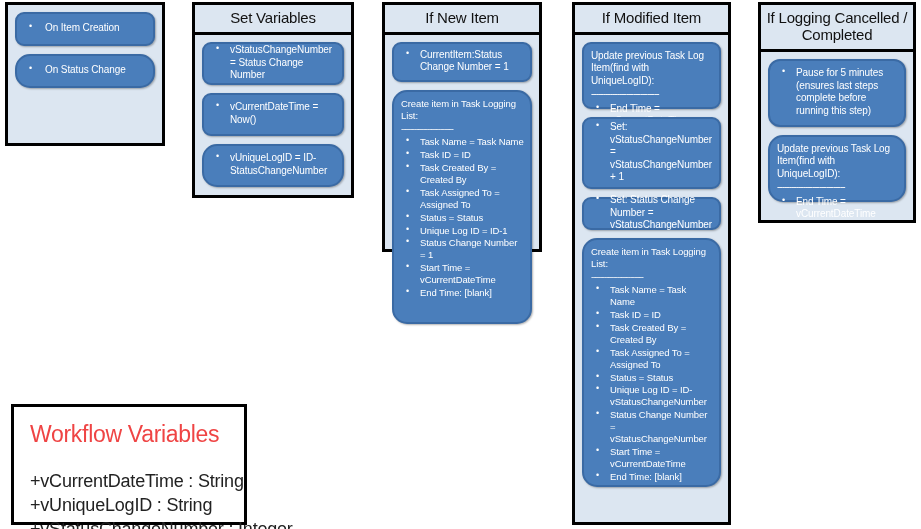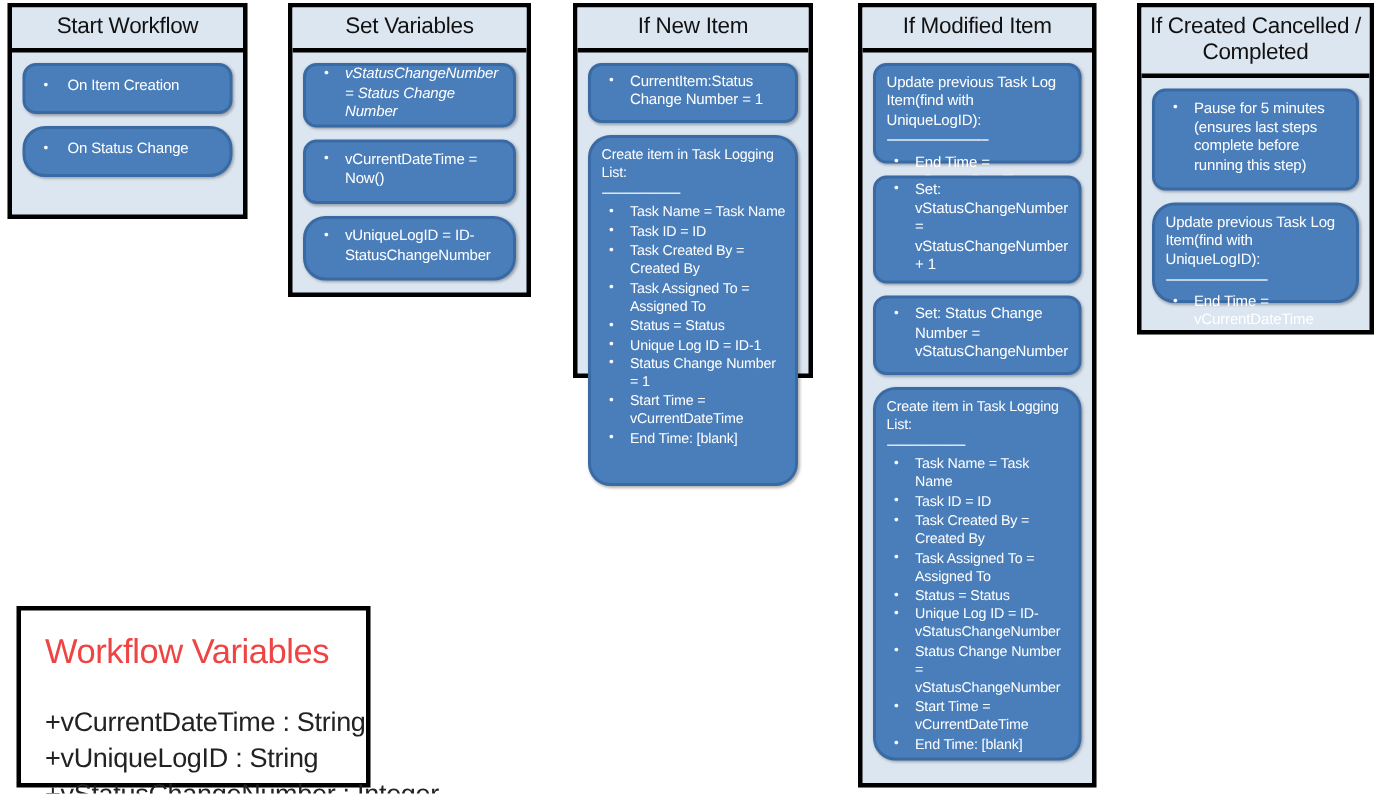--- a/index.html
+++ b/index.html
@@ -104,35 +104,34 @@
     white-space:nowrap;
     letter-spacing:-0.2px;
   }
 </style>
 </head>
 <body>
 
 <div class="canvas">
 
   <div class="panel" style="left:5px;top:2px;width:160px;height:144px;">
-    <div class="panel-title">Start Workflow</div>
     <div class="panel-body">
       <div class="step center" style="height:34px;display:flex;align-items:center;">
         <div class="bl">On Item Creation</div>
       </div>
       <div class="step center" style="height:34px;display:flex;align-items:center;">
         <div class="bl">On Status  Change</div>
       </div>
     </div>
   </div>
 
   <div class="panel" style="left:192px;top:2px;width:162px;height:196px;">
     <div class="panel-title">Set Variables</div>
     <div class="panel-body">
-      <div class="step" style="height:43px;display:flex;align-items:center;font-style:italic;">
+      <div class="step" style="height:43px;display:flex;align-items:center;">
         <div class="bl">vStatusChangeNumber = Status  Change Number</div>
       </div>
       <div class="step" style="height:43px;display:flex;align-items:center;">
         <div class="bl">vCurrentDateTime = Now()</div>
       </div>
       <div class="step" style="height:43px;display:flex;align-items:center;">
         <div class="bl">vUniqueLogID = ID-StatusChangeNumber</div>
       </div>
     </div>
   </div>
@@ -163,43 +162,43 @@
     <div class="panel-title">If Modified  Item</div>
     <div class="panel-body">
       <div class="step" style="height:67px;">
         <div class="hl">Update previous Task Log Item(find with  UniqueLogID):</div>
         <div class="rule">-----------------------------</div>
         <div class="bl">End Time = vCurrentDateTime</div>
       </div>
       <div class="step" style="height:72px;display:flex;align-items:center;">
         <div class="bl">Set: vStatusChangeNumber = vStatusChangeNumber + 1</div>
       </div>
-      <div class="step" style="height:53px;display:flex;align-items:center;">
+      <div class="step" style="height:33px;display:flex;align-items:center;">
         <div class="bl">Set: Status  Change Number = vStatusChangeNumber</div>
       </div>
       <div class="step big" style="height:249px;">
         <div class="hl">Create item in Task Logging List:</div>
         <div class="rule">------------------------</div>
         <div class="bl">Task Name = Task Name</div>
         <div class="bl">Task ID = ID</div>
         <div class="bl">Task Created By = Created By</div>
         <div class="bl">Task Assigned To = Assigned To</div>
         <div class="bl">Status  = Status</div>
         <div class="bl">Unique Log ID  = ID-vStatusChangeNumber</div>
         <div class="bl">Status  Change Number = vStatusChangeNumber</div>
         <div class="bl">Start Time = vCurrentDateTime</div>
         <div class="bl">End Time: [blank]</div>
       </div>
     </div>
   </div>
 
   <div class="panel" style="left:758px;top:2px;width:158px;height:221px;">
-    <div class="panel-title">If Created Cancelled / Completed</div>
-    <div class="panel-body">
-      <div class="step" style="height:68px;display:flex;align-items:center;">
+    <div class="panel-title">If Logging Cancelled / Completed</div>
+    <div class="panel-body">
+      <div class="step" style="height:68px;display:flex;align-items:center;border-radius:12px;">
         <div class="bl">Pause for 5 minutes (ensures last steps complete before running this step)</div>
       </div>
       <div class="step" style="height:67px;">
         <div class="hl">Update previous Task Log Item(find with  UniqueLogID):</div>
         <div class="rule">-----------------------------</div>
         <div class="bl">End Time = vCurrentDateTime</div>
       </div>
     </div>
   </div>
 

